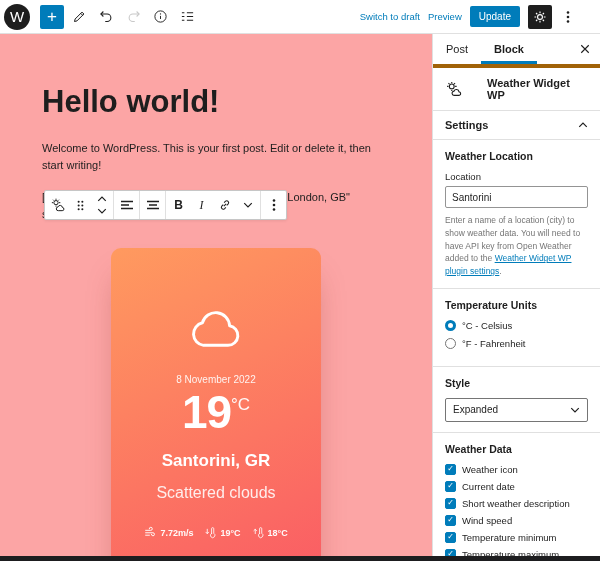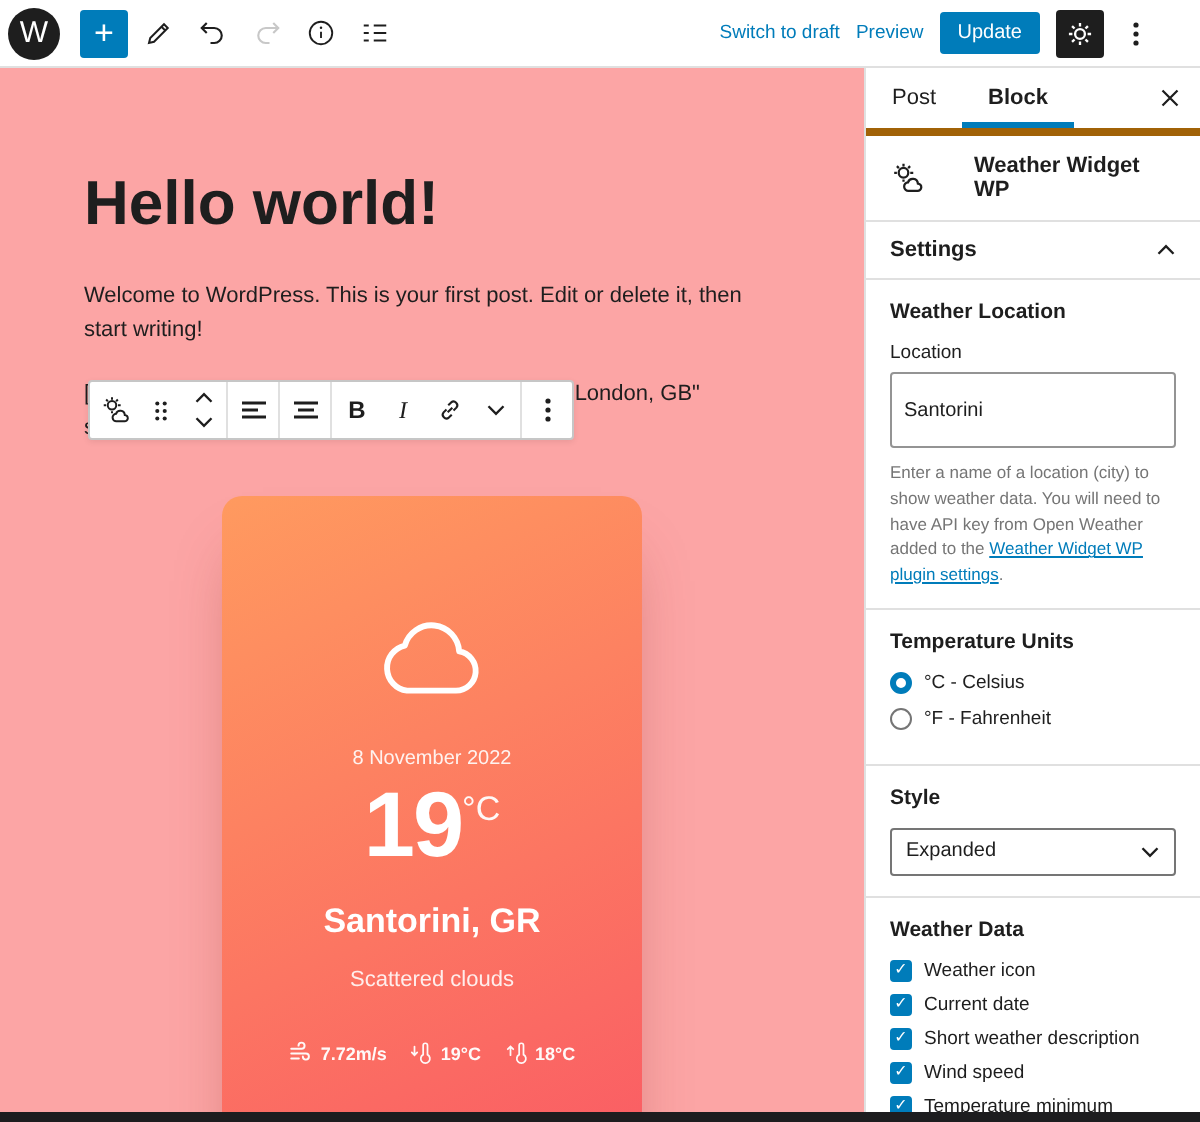--- a/index.html
+++ b/index.html
@@ -51,42 +51,42 @@
   
   .weather-card { width:210px; height:326px; margin:26px auto 0 auto; border-radius:10px;
                   background:linear-gradient(155deg, #ff9a5f 0%, #fa5d64 100%);
                   box-shadow:0 22px 30px -10px rgba(130,40,30,.40);
                   color:#fff; display:flex; flex-direction:column; align-items:center;
                   padding-top:48px; cursor:pointer; position:relative; z-index:5; }
   .wc-date { font-size:10px; opacity:.9; margin-top:14px; }
   .wc-temp { margin-top:4px; font-size:46px; font-weight:bold; line-height:1; letter-spacing:-1px; }
   .wc-temp .unit { font-size:17px; font-weight:normal; vertical-align:18px; letter-spacing:0; opacity:.95; }
   .wc-loc { margin-top:16px; font-size:17px; font-weight:bold; }
-  .wc-desc { margin-top:13px; font-size:11px; opacity:.88; }
+  .wc-desc { margin-top:13px; font-size:16px; opacity:.88; }
   .wc-stats { margin-top:24px; display:flex; align-items:center; gap:11px; font-size:9px; opacity:.96;font-weight:bold; }
   .wc-stat { display:flex; align-items:center; gap:3px; }
 
   
   .sidebar { position:absolute; top:34px; right:0; width:168px; bottom:5px; background:#fff;
              border-left:1px solid #e0e0e0; font-size:10px; color:#1e1e1e; overflow:hidden; }
   .sb-tabs { height:34px; display:flex; align-items:stretch; border-bottom:4px solid #a16207; }
   .sb-tab { padding:0 13px; display:flex; align-items:center; font-size:11px; background:none; border:none;
             color:#1e1e1e; cursor:pointer; }
   .sb-tab.active { box-shadow:inset 0 -3px 0 #007cba; font-weight:bold; }
   .sb-close { margin-left:auto; width:30px; background:none; border:none; display:flex; align-items:center;
               justify-content:center; color:#1e1e1e; cursor:pointer; }
   .sb-blockhead { display:flex; align-items:center; gap:8px; padding:9px 12px; border-bottom:1px solid #e0e0e0; }
   .sb-blockhead .name { font-size:11px; font-weight:bold;margin-left:16px; }
   .sb-settings { display:flex; align-items:center; justify-content:space-between; padding:8px 12px;
                  border-bottom:1px solid #e0e0e0; font-size:11px; font-weight:bold; cursor:pointer;
                  background:none; border-left:none; border-right:none; border-top:none; width:100%; text-align:left; color:#1e1e1e; }
   .sb-section { padding:10px 12px; border-bottom:1px solid #e0e0e0; }
   .sb-h { font-size:10.5px; font-weight:bold; margin-bottom:9px; }
   .sb-label { font-size:9.5px; margin-bottom:4px; }
-  .sb-input { width:100%; height:38px; border:1px solid #949494; border-radius:2px; padding:0 6px;
+  .sb-input { width:100%; height:22px; border:1px solid #949494; border-radius:2px; padding:0 6px;
               font-size:10px; color:#1e1e1e; }
   .sb-help { font-size:8.5px; color:#757575; line-height:1.5; margin-top:6px; }
   .sb-help a { color:#007cba; text-decoration:underline; cursor:pointer; }
   .radio-row { display:flex; align-items:center; gap:6px; margin-bottom:7px; cursor:pointer; }
   .radio { width:11px; height:11px; border-radius:50%; background:#fff; flex:0 0 auto; }
   .radio.on { border:3.5px solid #007cba; }
   .radio.off { border:1px solid #757575; }
   .radio-label { font-size:9.5px; }
   .sb-select { height:24px; border:1px solid #757575; border-radius:2px; display:flex; align-items:center;
                justify-content:space-between; padding:0 7px; font-size:10px; cursor:pointer; background:#fff; width:100%; color:#1e1e1e; }

